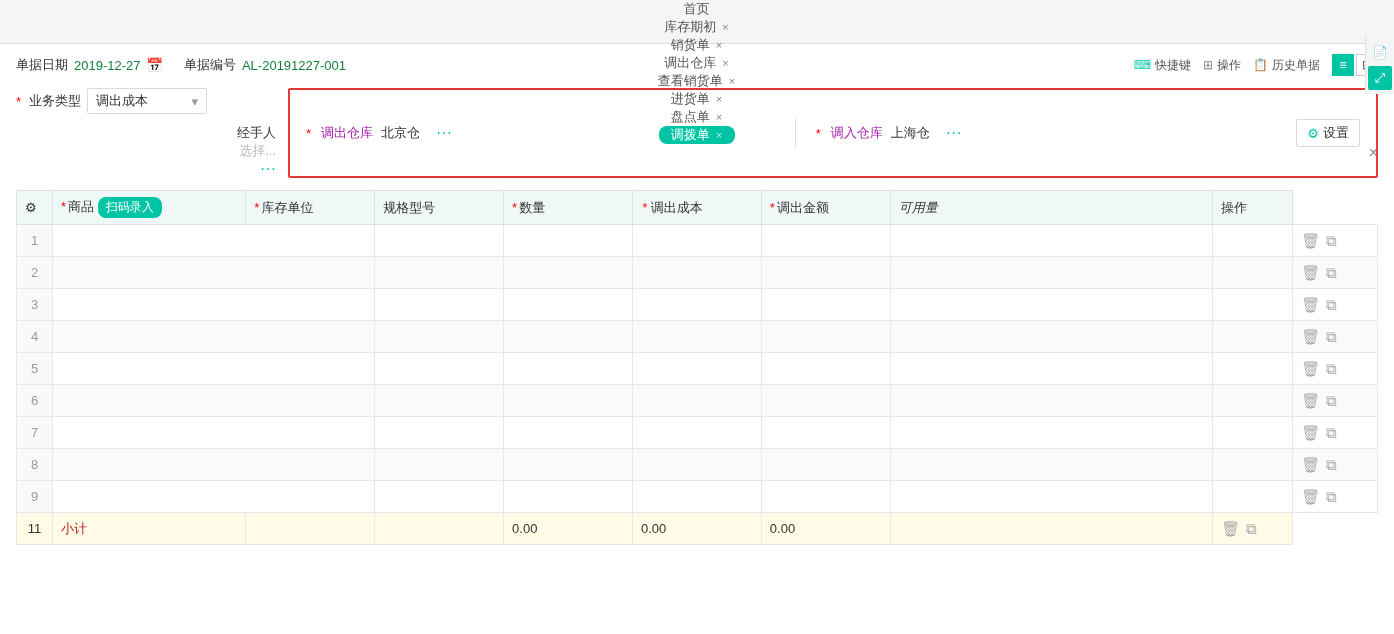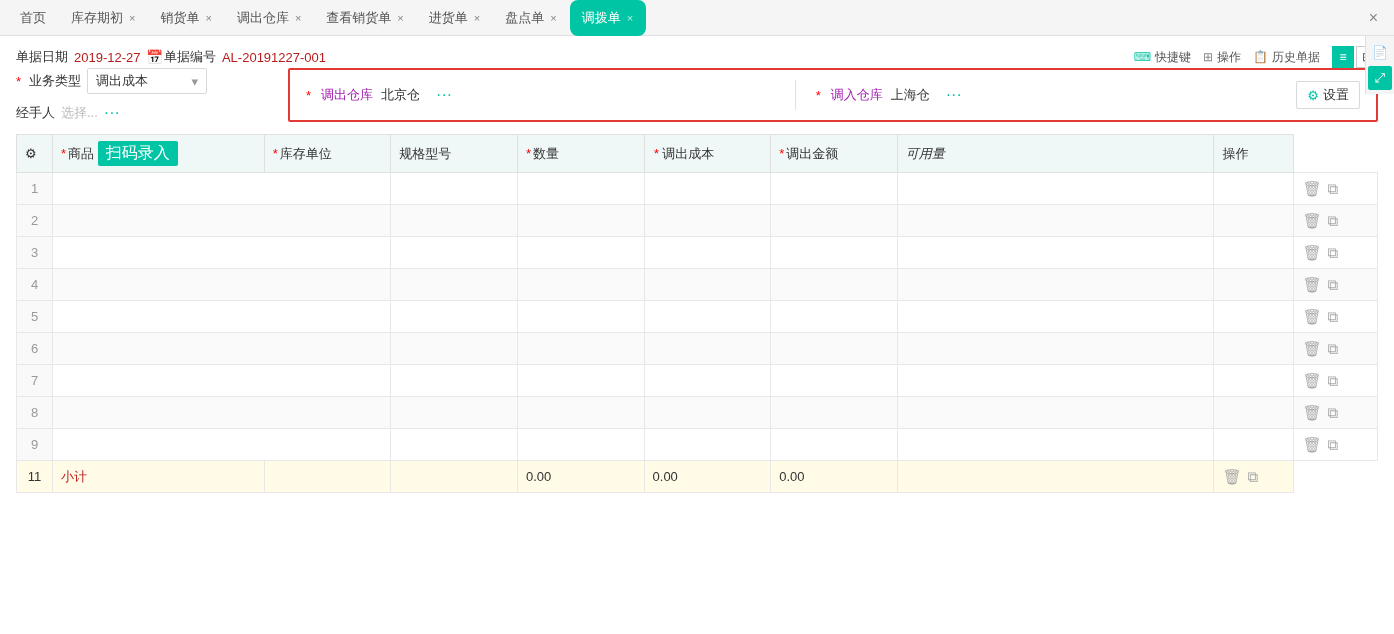--- a/index.html
+++ b/index.html
@@ -4,23 +4,24 @@
   <style>
     * { box-sizing: border-box; margin: 0; padding: 0; }
     body { font-family: "Microsoft YaHei", "PingFang SC", sans-serif; font-size: 13px; background: #fff; color: #333; }
     
     
     .tab-bar {
       display: flex;
       align-items: center;
       background: #f5f5f5;
       border-bottom: 1px solid #e0e0e0;
-      height: 36px;
+      height: 44px;
       padding: 0 8px;
       position: relative;
+      flex-direction: column;
     }
     .tab-item {
       display: flex;
       align-items: center;
       padding: 0 12px;
       height: 36px;
       cursor: pointer;
       font-size: 13px;
       color: #555;
       white-space: nowrap;
@@ -48,28 +49,30 @@
 
     
     .main-content {
       padding: 10px 16px;
       background: #fff;
     }
 
     
     .form-header {
       display: flex;
+      margin-bottom: 12px;
+      gap: 20px;
     }
     .form-field {
       display: flex;
       align-items: center;
       gap: 6px;
       font-size: 13px;
     }
-    .form-field .field-value { color: #b91c1c; }
+    .form-field .field-value { color: #15803d; }
     .date-icon {
       color: #00c5a5;
       font-size: 14px;
       cursor: pointer;
     }
     .toolbar-right {
       margin-left: auto;
       display: flex;
       align-items: center;
       gap: 12px;
@@ -130,21 +133,21 @@
       cursor: pointer;
       background: #fff;
       font-size: 13px;
       justify-content: space-between;
       gap: 20px;
     }
     .biz-type-select .chevron { color: #999; }
     .handler-row {
       display: flex;
       align-items: flex-end;
-      gap: 6px;
+      flex-direction: column;
     }
     .handler-placeholder {
       color: #bbb;
       font-size: 13px;
     }
     .more-btn {
       color: #00c5a5;
       font-size: 16px;
       cursor: pointer;
     }
@@ -227,23 +230,23 @@
     }
     .data-table tbody tr.subtotal td {
       background: #fffbe6;
       color: #333;
       font-size: 13px;
     }
     .scan-btn {
       background: #00c5a5;
       color: #fff;
       border: none;
-      border-radius: 2px;
+      border-radius: 8px;
       padding: 2px 8px;
-      font-size: 16px;
+      font-size: 12px;
       cursor: pointer;
       white-space: nowrap;
     }
     .action-icons {
       display: flex;
       align-items: center;
       gap: 6px;
     }
     .action-icon {
       cursor: pointer;

